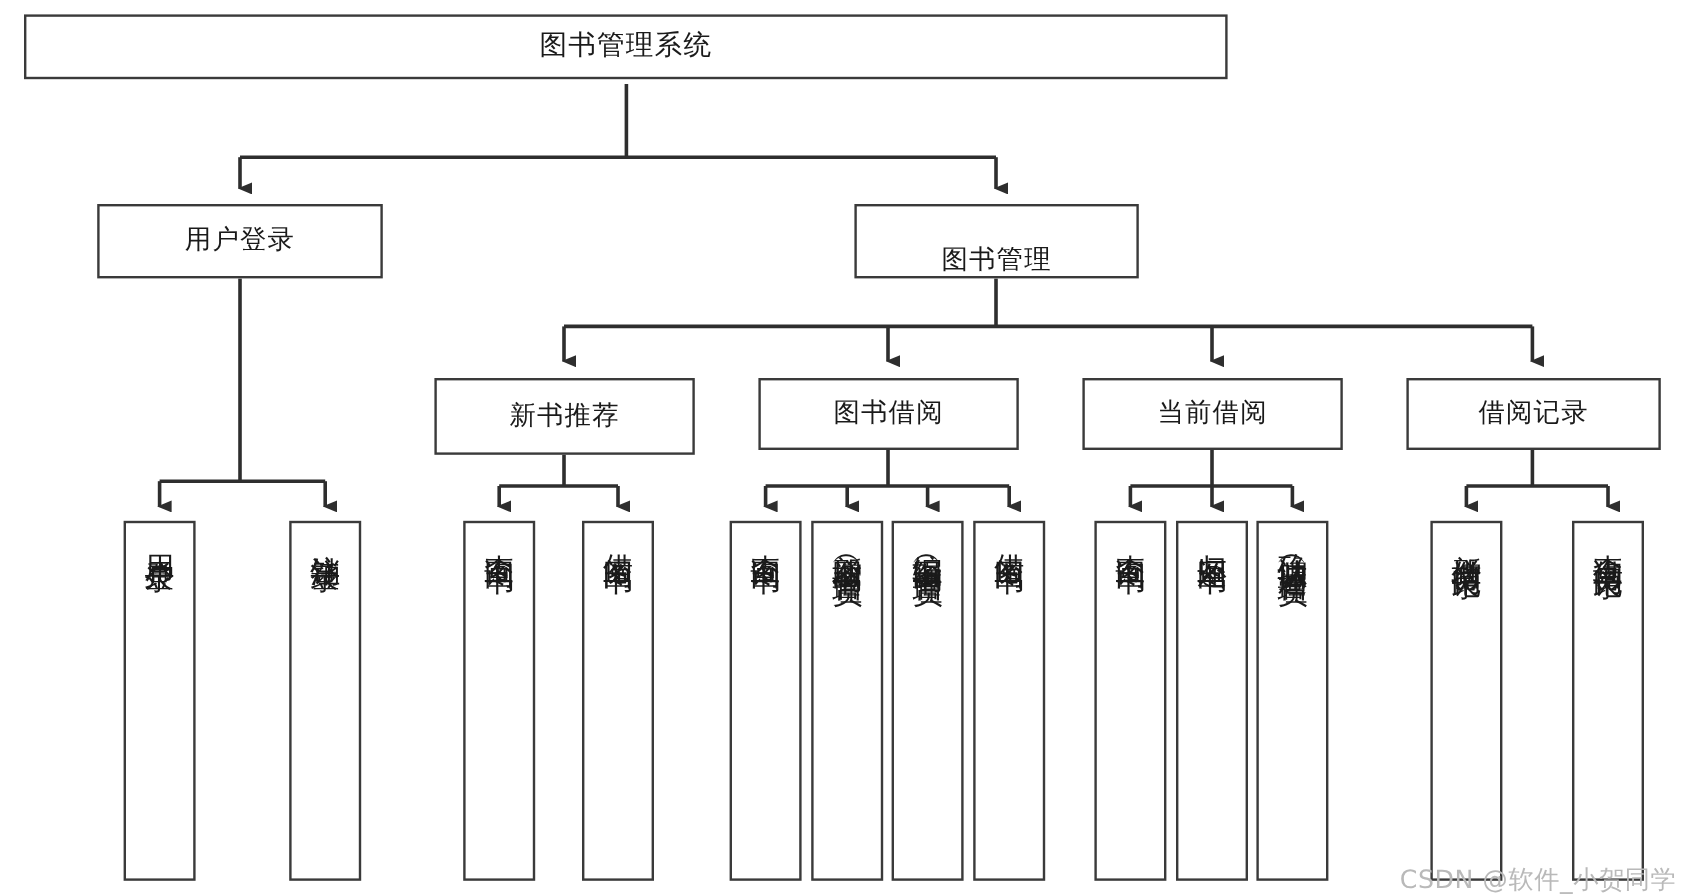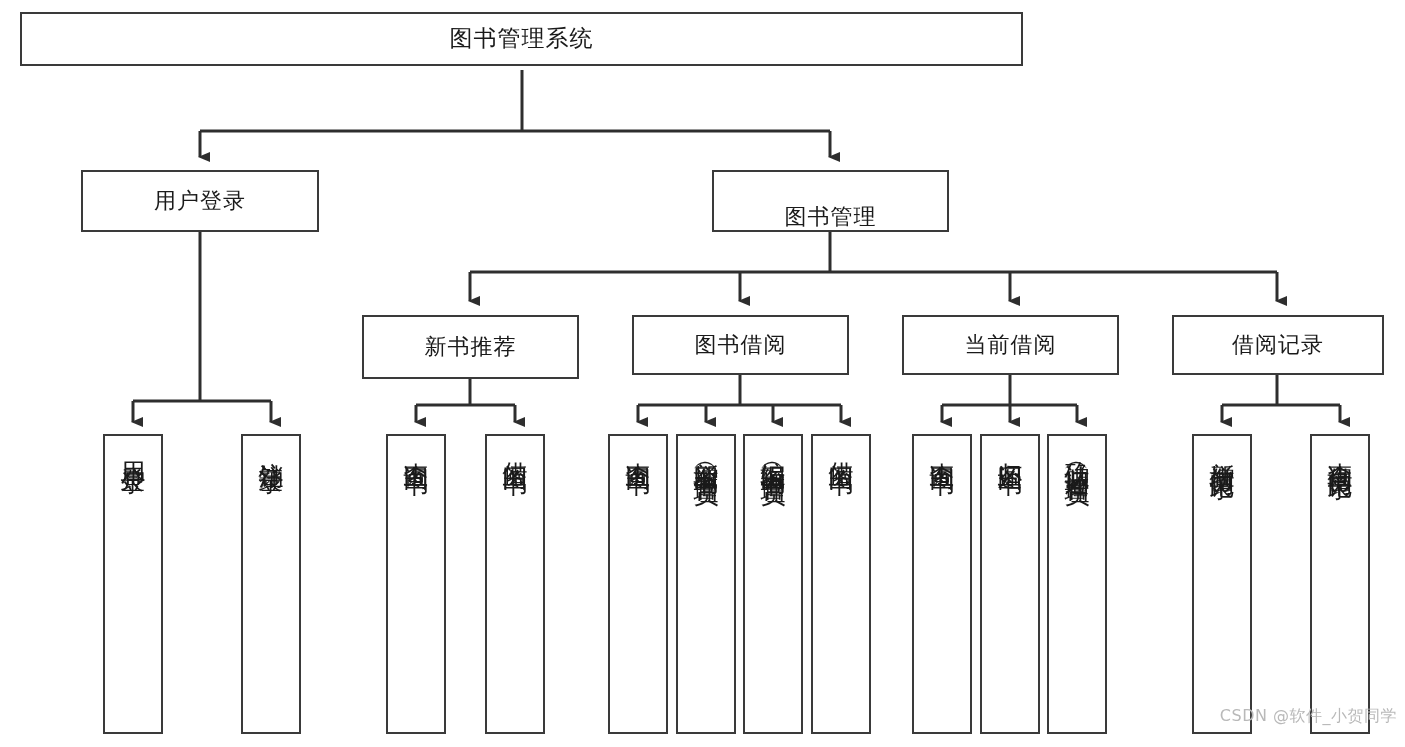--- a/index.html
+++ b/index.html
@@ -58,22 +58,22 @@
     position:absolute;
     left:0;top:0;
     width:1405px;height:747px;
     z-index:1;
     pointer-events:none;
   }
   
   #watermark{
     position:absolute;
     right:8px;
-    bottom:20px;
-    font-size:16px;
+    bottom:0;
+    font-size:21px;
     color:#b9b9b9;
     letter-spacing:0.5px;
     z-index:6;
     user-select:none;
     white-space:nowrap;
   }
 </style>
 </head>
 <body>
 

